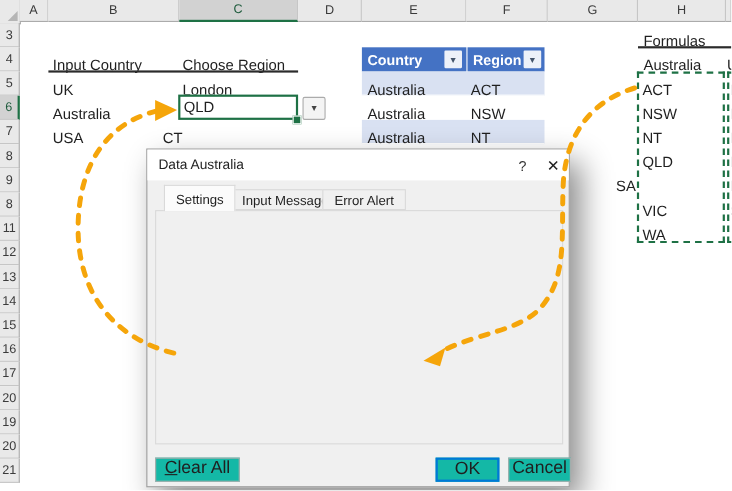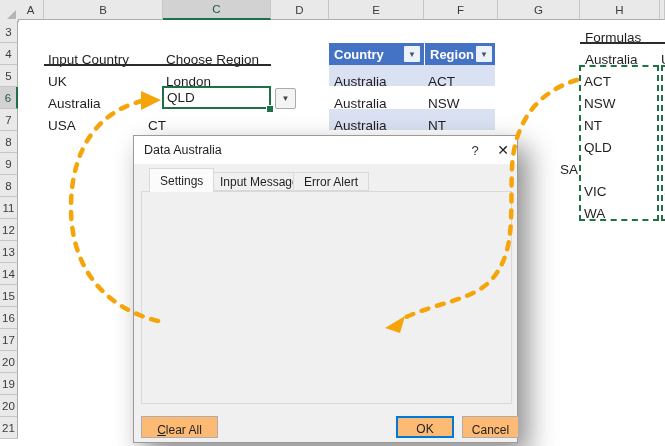--- a/index.html
+++ b/index.html
@@ -69,23 +69,23 @@
        font-size:11px;font-weight:bold;color:#1a1a1a;line-height:1;}
   .srcinput{position:absolute;left:25px;top:177px;width:247px;height:22px;background:#fff;
        border:1px solid #7A7A7A;box-sizing:border-box;display:flex;align-items:center;
        padding-left:4px;white-space:nowrap;overflow:hidden;}
   .caret{display:inline-block;width:1px;height:13px;background:#000;}
   .clpsbtn{position:absolute;left:274px;top:177px;width:23px;height:22px;background:#FBFBFB;
        border:1px solid #7A7A7A;box-sizing:border-box;display:flex;align-items:center;
        justify-content:center;}
   .clpsbtn .ic{font-size:12px;font-weight:bold;color:#000;border-bottom:1.5px solid #000;
        line-height:11px;padding:0 1px;}
-  .btn{position:absolute;height:22px;background:#fdba74;border:1px solid #ADADAD;
-       box-sizing:border-box;display:flex;align-items:flex-end;justify-content:center;
-       font-size:12px;}
+  .btn{position:absolute;height:22px;background:#14b8a6;border:1px solid #ADADAD;
+       box-sizing:border-box;display:flex;align-items:flex-start;justify-content:center;
+       font-size:16px;}
   .btn.def{border:2px solid #0078D7;}
   u{text-decoration:underline;}
   .arrows{position:absolute;left:0;top:0;z-index:60;pointer-events:none;}
   .clip{overflow:hidden;}
 </style>
 </head>
 <body>
 
 <div class="stage">
 

